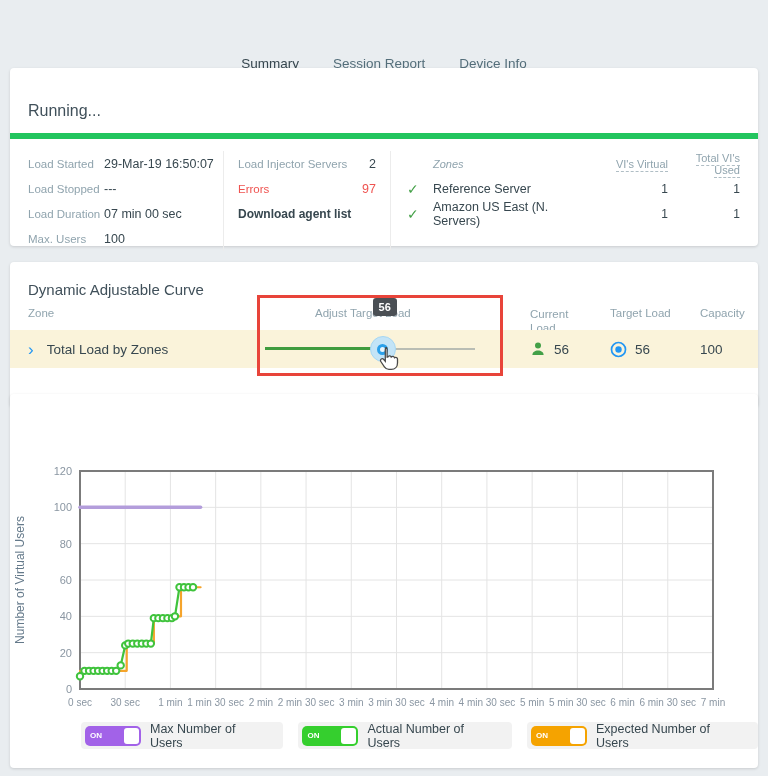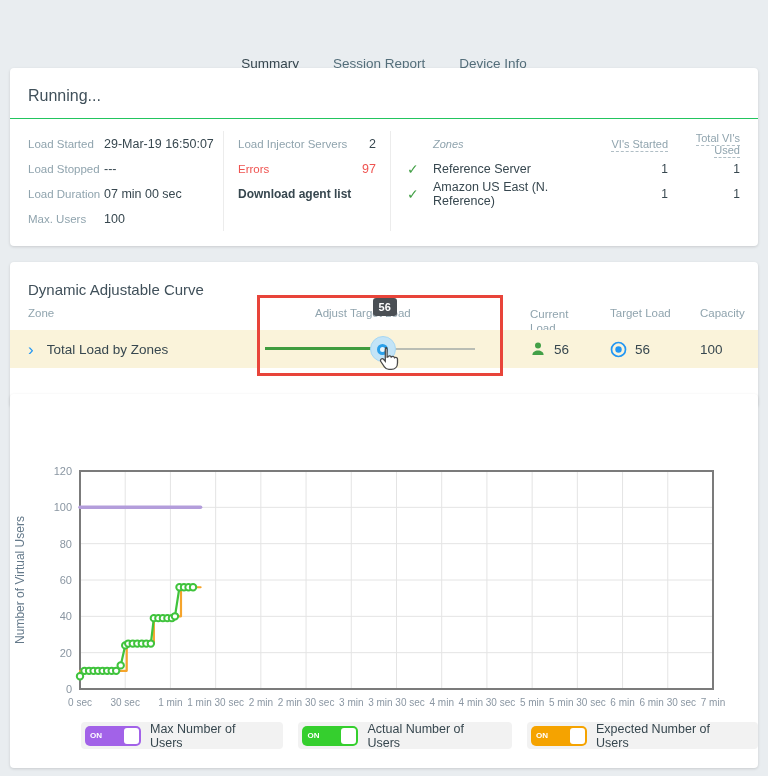--- a/index.html
+++ b/index.html
@@ -13,21 +13,21 @@
   .tab.active::after { content:""; position:absolute; left:-6px; right:-6px; bottom:0; height:3px; background:#1e9cf0; border-radius:2px; }
 
   
   .card { position:absolute; left:10px; width:748px; background:#fff; border-radius:4px;
           box-shadow:0 1px 3px rgba(0,0,0,.14); }
   .card1 { top:68px; height:178px; }
   .card2 { top:262px; height:145px; }
   .card3 { top:394px; height:374px; }
 
   .card-title { font-size:16px; color:#40505a; padding:19px 18px 13px; }
-  .card1 .card-title { border-bottom:1px solid #22c55e; }
+  .card1 .card-title { border-bottom:6px solid #22c55e;margin-top:15px; }
 
   
   .stats { display:flex; padding-top:12px; }
   .stat-col1 { width:213px; padding-left:18px; }
   .stat-col2 { width:167px; padding-left:14px; padding-right:14px; border-left:1px solid #ececec; }
   .stat-col3 { flex:1; padding-left:16px; padding-right:18px; border-left:1px solid #ececec; }
   .stat-row { display:flex; height:25px; align-items:center; }
   .stat-label { width:76px; font-size:11.5px; color:#90a4ae; }
   .stat-value { font-size:12.5px; color:#37474f; }
   .stat-row2 { display:flex; height:25px; align-items:center; justify-content:space-between; }
@@ -126,32 +126,32 @@
       </div>
       <div class="stat-row2">
         <span class="dl-link">Download agent list</span>
       </div>
     </div>
     <div class="stat-col3">
       <div class="zones-table">
         <div class="zrow zhead">
           <span class="z-check"></span>
           <span class="z-name">Zones</span>
-          <span class="z-n1"><span class="dashed">VI's Started</span></span>
+          <span class="z-n1"><span class="dashed">VI's Virtual</span></span>
           <span class="z-n2"><span class="dashed">Total VI's Used</span></span>
         </div>
         <div class="zrow">
           <span class="z-check">✓</span>
           <span class="z-name">Reference Server</span>
           <span class="z-n1">1</span>
           <span class="z-n2">1</span>
         </div>
         <div class="zrow">
           <span class="z-check">✓</span>
-          <span class="z-name">Amazon US East (N. Reference)</span>
+          <span class="z-name">Amazon US East (N. Servers)</span>
           <span class="z-n1">1</span>
           <span class="z-n2">1</span>
         </div>
       </div>
     </div>
   </div>
 </div>
 
 <div class="card card2">
   <div class="card-title" style="font-size:15px; padding-bottom:9px;">Dynamic Adjustable Curve</div>

